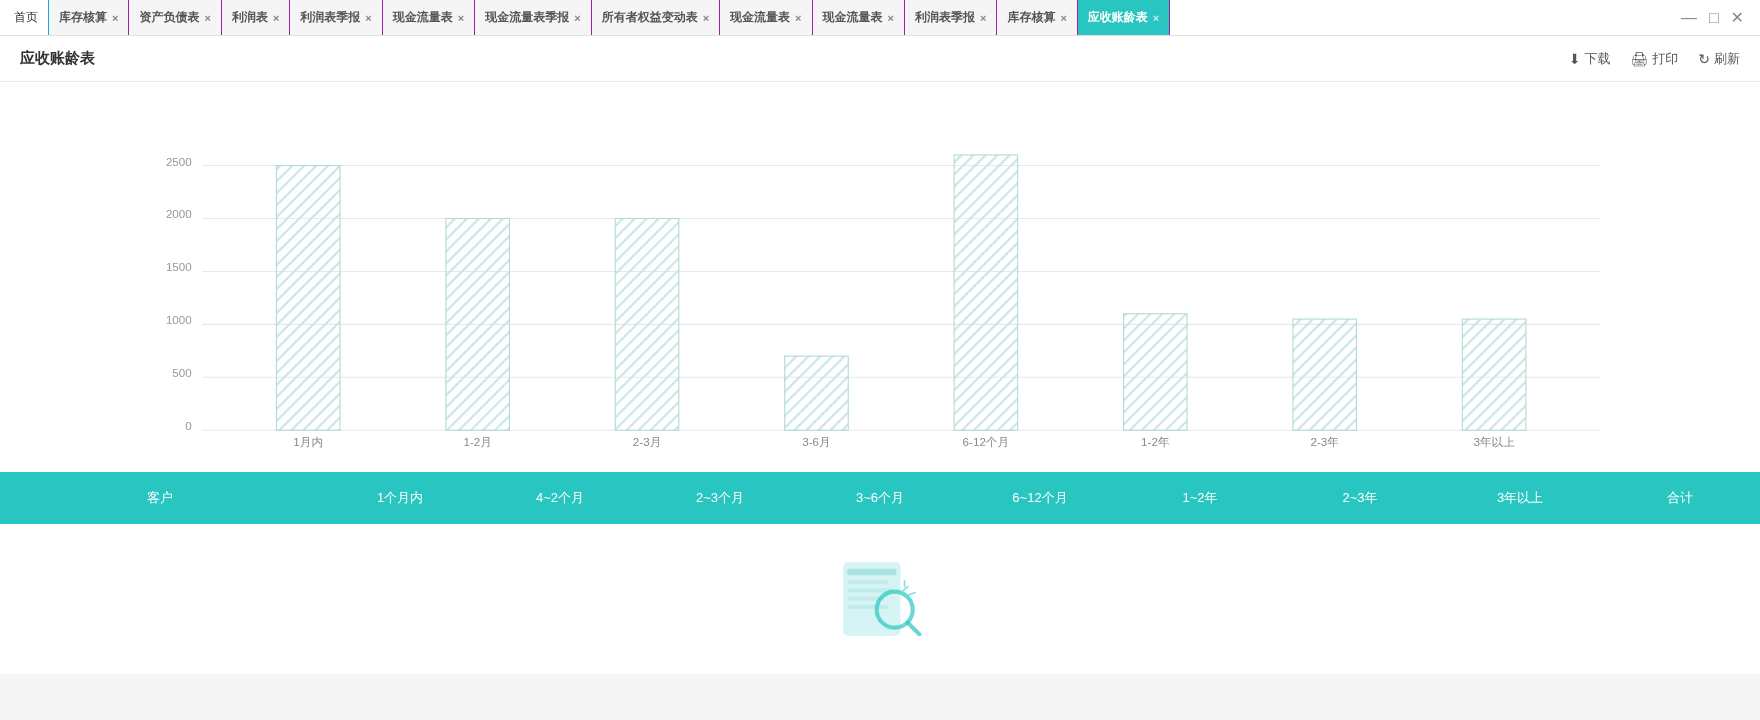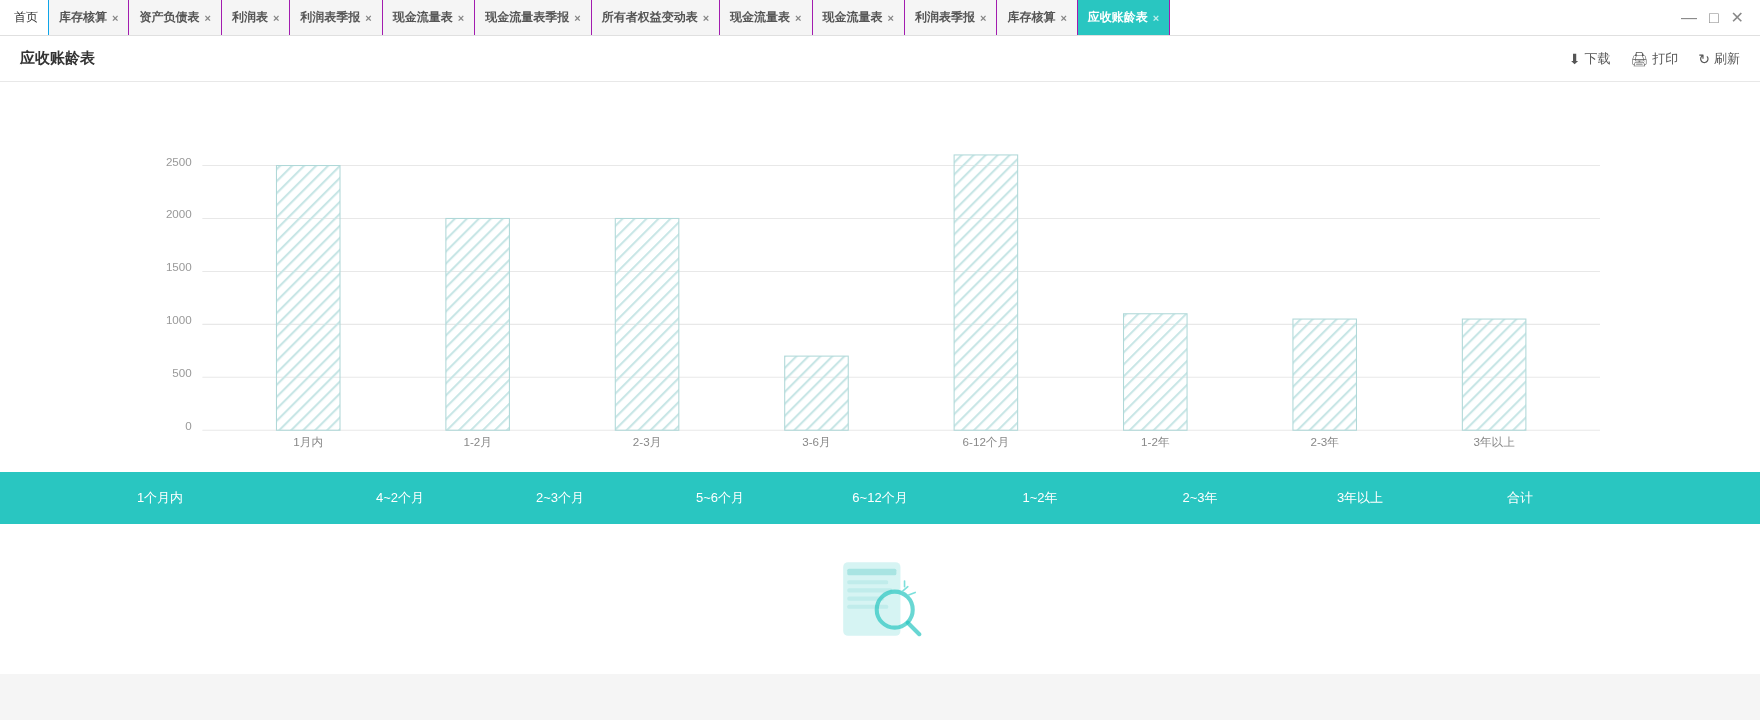--- a/index.html
+++ b/index.html
@@ -265,24 +265,25 @@
       <rect x="1090" y="205" width="60" height="105" fill="url(#hatch)" stroke="#b0d8d8" stroke-width="1"></rect>
       <text x="1120" y="325" font-size="11" fill="#888" text-anchor="middle">2-3年</text>
 
       <rect x="1250" y="205" width="60" height="105" fill="url(#hatch)" stroke="#b0d8d8" stroke-width="1"></rect>
       <text x="1280" y="325" font-size="11" fill="#888" text-anchor="middle">3年以上</text>
 
     </svg>
   </div>
 
   <div class="table-header">
+    <div class="table-header-cell">客户</div>
     <div class="table-header-cell">1个月内</div>
     <div class="table-header-cell">4~2个月</div>
     <div class="table-header-cell">2~3个月</div>
-    <div class="table-header-cell">5~6个月</div>
+    <div class="table-header-cell">3~6个月</div>
     <div class="table-header-cell">6~12个月</div>
     <div class="table-header-cell">1~2年</div>
     <div class="table-header-cell">2~3年</div>
     <div class="table-header-cell">3年以上</div>
     <div class="table-header-cell">合计</div>
   </div>
 
   <div class="empty-state">
     <svg class="empty-icon" viewBox="0 0 120 110" xmlns="http://www.w3.org/2000/svg">
 

